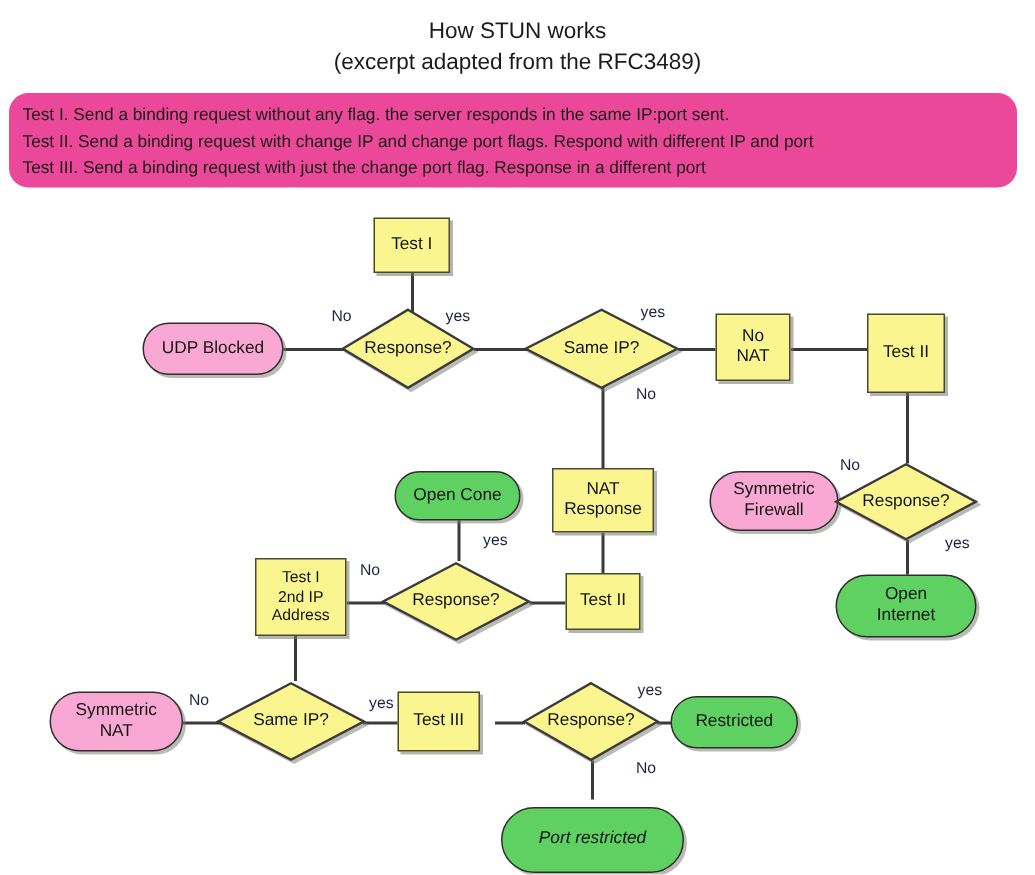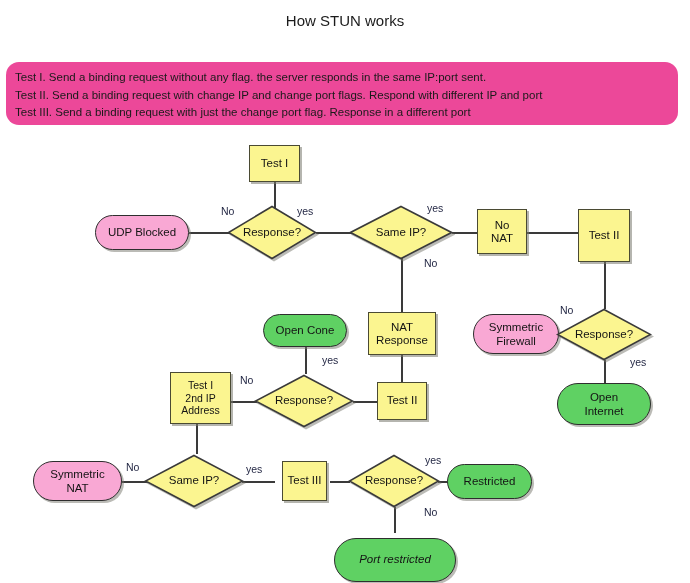--- a/index.html
+++ b/index.html
@@ -62,20 +62,21 @@
     white-space:nowrap;
   }
 </style>
 </head>
 <body>
 
 <div id="stage">
 
   <div class="title">
     <span>How STUN works</span>
+    <span class="l2">(excerpt adapted from the RFC3489)</span>
   </div>
 
   <div class="banner">
     <div class="line">Test I. Send a binding request without any flag. the server responds in the same IP:port sent.</div>
     <div class="line">Test II. Send a binding request with change IP and change port flags. Respond with different IP and port</div>
     <div class="line">Test III. Send a binding request with just the change port flag. Response in a different port</div>
   </div>
 
   <div class="line-v" style="left:274px;top:182px;height:27px;"></div>
 
@@ -206,21 +207,21 @@
     </div>
   </div>
 
   <div class="node diamond" style="left:144px;top:454px;width:100px;height:54px;">
     <svg viewBox="0 0 100 54" preserveAspectRatio="none">
       <polygon points="50,1.5 98.5,27 50,52.5 1.5,27" fill="#fbf590" stroke="#3a3a3a" stroke-width="1.6"></polygon>
     </svg>
     <div class="label">Same IP?</div>
   </div>
 
-  <div class="node rect" style="left:282px;top:461px;width:45px;height:40px;">
+  <div class="node rect" style="left:265px;top:461px;width:55px;height:40px;">
     <div class="label">Test III</div>
   </div>
 
   <div class="node diamond" style="left:348px;top:454px;width:92px;height:54px;">
     <svg viewBox="0 0 92 54" preserveAspectRatio="none">
       <polygon points="46,1.5 90.5,27 46,52.5 1.5,27" fill="#fbf590" stroke="#3a3a3a" stroke-width="1.6"></polygon>
     </svg>
     <div class="label">Response?</div>
   </div>
 

